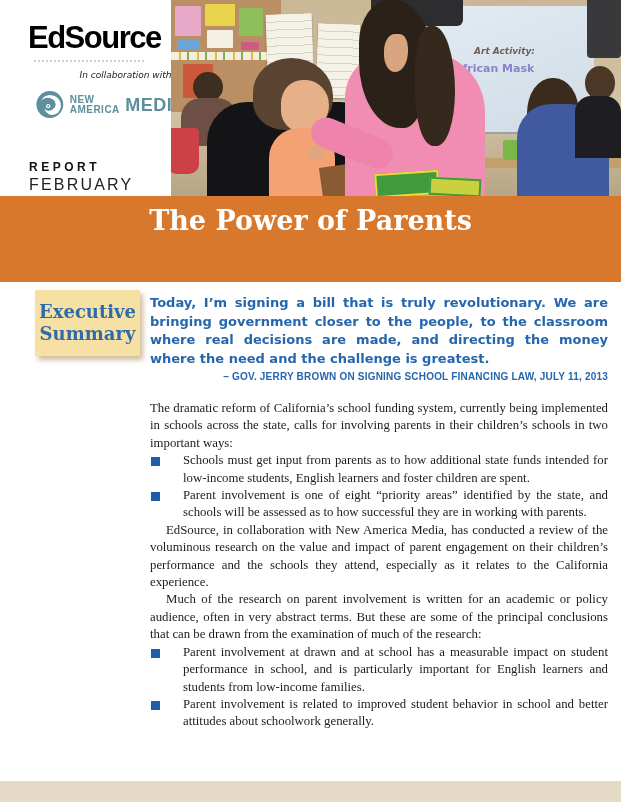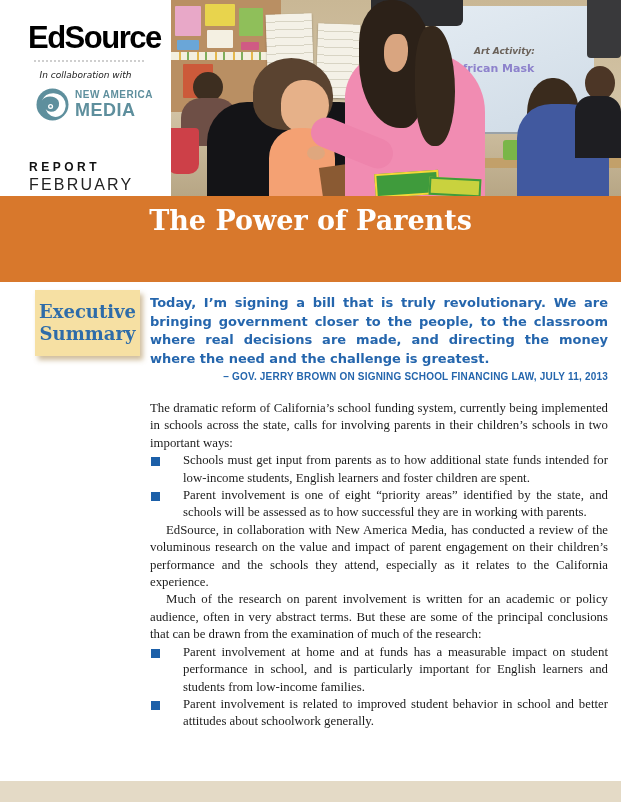--- a/index.html
+++ b/index.html
@@ -4,24 +4,24 @@
 <style>
   html,body{margin:0;padding:0;background:#888;}
   .page{position:relative;width:621px;height:802px;background:#ffffff;overflow:hidden;
         font-family:"Liberation Serif",serif;}
   
   .sidebar{position:absolute;left:0;top:0;width:171px;height:196px;background:#fff;}
   .brand{position:absolute;left:28px;top:20px;font-family:"Liberation Sans",sans-serif;
          font-weight:bold;font-size:31px;letter-spacing:-1.5px;color:#000000;}
   .brand-tagline{position:absolute;left:34px;top:60px;width:110px;border-top:2px dotted #cfcfcf;}
   .collab-note{position:absolute;left:0;top:70px;width:171px;text-align:center;
-         font-family:"DejaVu Sans",sans-serif;font-style:italic;font-size:9px;color:#222;}
+         font-family:"DejaVu Sans",sans-serif;font-style:italic;font-size:9px;color:#222;padding-left:40px;}
   .nam{position:absolute;left:36px;top:88px;display:flex;align-items:center;}
   .nam-icon{width:33px;height:33px;margin-right:6px;}
-  .nam-text{display:flex;flex-direction:column;line-height:1;color:#5e8f9d;
+  .nam-text{display:flex;flex-direction:row;line-height:1;color:#5e8f9d;
             font-family:"Liberation Sans",sans-serif;font-weight:bold;}
   .nam-line1{font-size:10px;letter-spacing:.5px;}
   .nam-line2{font-size:18px;letter-spacing:.5px;margin-top:1px;}
   .report-label{position:absolute;left:29px;top:160px;font-family:"Liberation Sans",sans-serif;
         font-weight:bold;font-size:12px;letter-spacing:3.5px;color:#111;}
   .report-date{position:absolute;left:29px;top:176px;font-family:"Liberation Sans",sans-serif;
         font-size:16px;letter-spacing:2.2px;color:#222;}
   
   .photo{position:absolute;left:171px;top:0;width:450px;height:196px;overflow:hidden;
          background:linear-gradient(180deg,#c9b795 0%,#d3c4a6 55%,#bba océ);
@@ -192,21 +192,21 @@
       <span class="bullet-text">Schools must get input from parents as to how additional state funds intended for low-income students, English learners and foster children are spent.</span>
     </div>
     <div class="bullet-row">
       <span class="bullet-sq"></span>
       <span class="bullet-text">Parent involvement is one of eight “priority areas” identified by the state, and schools will be assessed as to how successful they are in working with parents.</span>
     </div>
     <p class="indent">EdSource, in collaboration with New America Media, has conducted a review of the voluminous research on the value and impact of parent engagement on their children’s performance and the schools they attend, especially as it relates to the California experience.</p>
     <p class="indent">Much of the research on parent involvement is written for an academic or policy audience, often in very abstract terms. But these are some of the principal conclusions that can be drawn from the examination of much of the research:</p>
     <div class="bullet-row">
       <span class="bullet-sq"></span>
-      <span class="bullet-text">Parent involvement at home and at funds has a measurable impact on student performance in school, and is particularly important for English learners and students from low-income families.</span>
+      <span class="bullet-text">Parent involvement at drawn and at school has a measurable impact on student performance in school, and is particularly important for English learners and students from low-income families.</span>
     </div>
     <div class="bullet-row">
       <span class="bullet-sq"></span>
       <span class="bullet-text">Parent involvement is related to improved student behavior in school and better attitudes about schoolwork generally.</span>
     </div>
   </div>
 
   <div class="footer-band"></div>
 </div>
 

